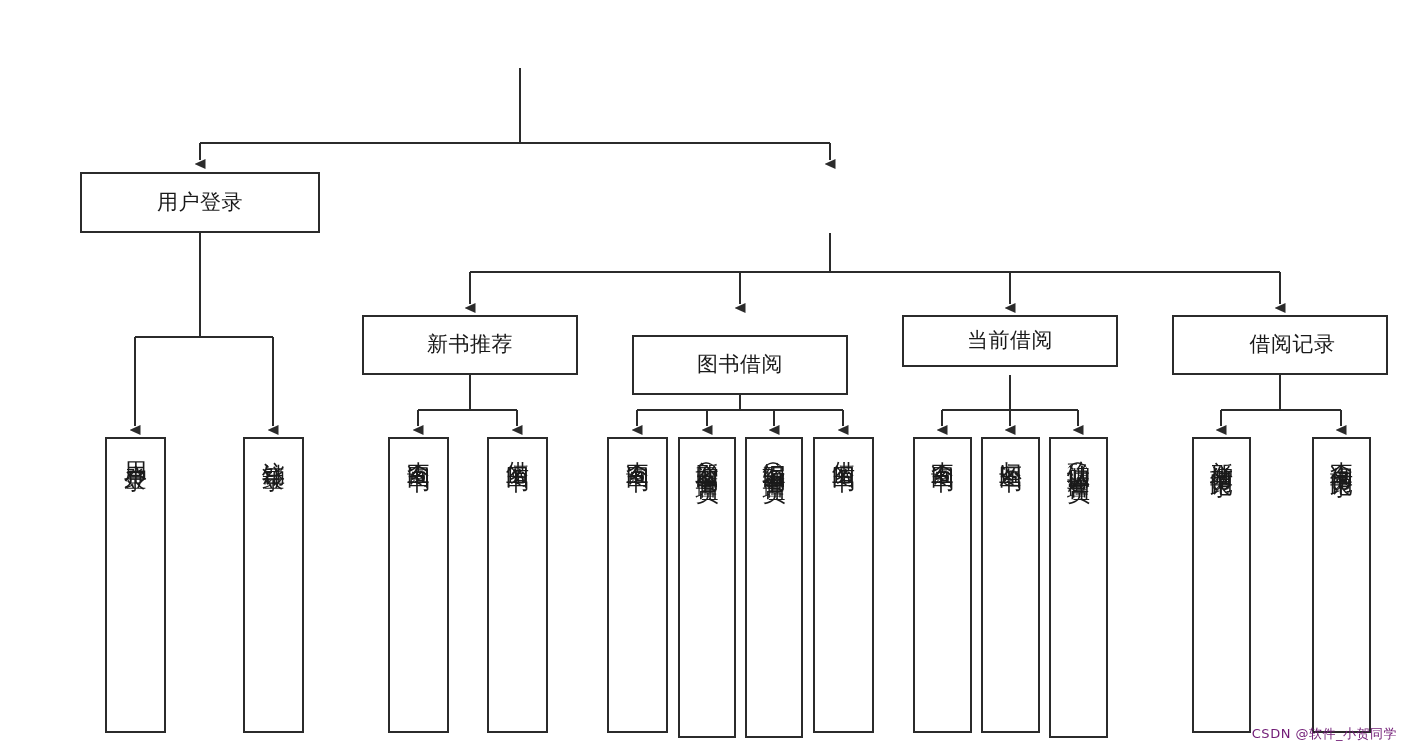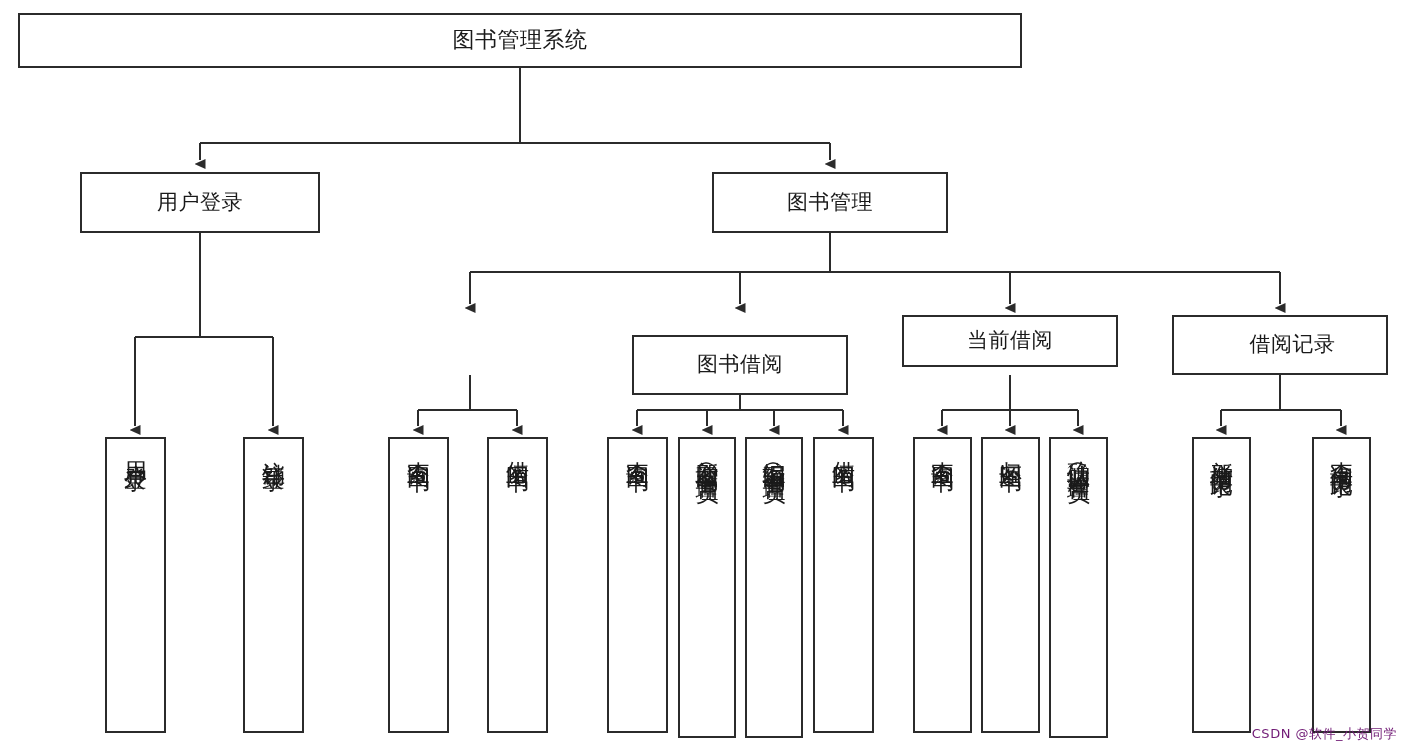--- a/index.html
+++ b/index.html
@@ -115,32 +115,29 @@
       <path d="M1010,410 L1010,426" marker-end="url(#arrowhead)"></path>
       <path d="M1078,410 L1078,426" marker-end="url(#arrowhead)"></path>
 
       <path d="M1280,375 L1280,410"></path>
       <path d="M1221,410 L1341,410"></path>
       <path d="M1221,410 L1221,426" marker-end="url(#arrowhead)"></path>
       <path d="M1341,410 L1341,426" marker-end="url(#arrowhead)"></path>
     </g>
   </svg>
 
-  <div class="node horizontal root" style="left:18px; top:13px; width:1004px; height:55px;">
-    <span class="node-label">图书管理系统</span>
-  </div>
 
   <div class="node horizontal" style="left:80px; top:172px; width:240px; height:61px;">
     <span class="node-label">用户登录</span>
   </div>
 
-  <div class="node horizontal" style="left:712px; top:172px; width:236px; height:61px;">
-    <span class="node-label">图书管理</span>
-  </div>
-
+
+  <div class="node horizontal" style="left:362px; top:315px; width:216px; height:60px;">
+    <span class="node-label">新书推荐</span>
+  </div>
 
   <div class="node horizontal" style="left:632px; top:315px; width:216px; height:60px;margin-top:20px;">
     <span class="node-label">图书借阅</span>
   </div>
 
   <div class="node horizontal" style="left:902px; top:315px; width:216px; height:52px;">
     <span class="node-label">当前借阅</span>
   </div>
 
   <div class="node horizontal" style="left:1172px; top:315px; width:216px; height:60px;padding-left:25px;">

